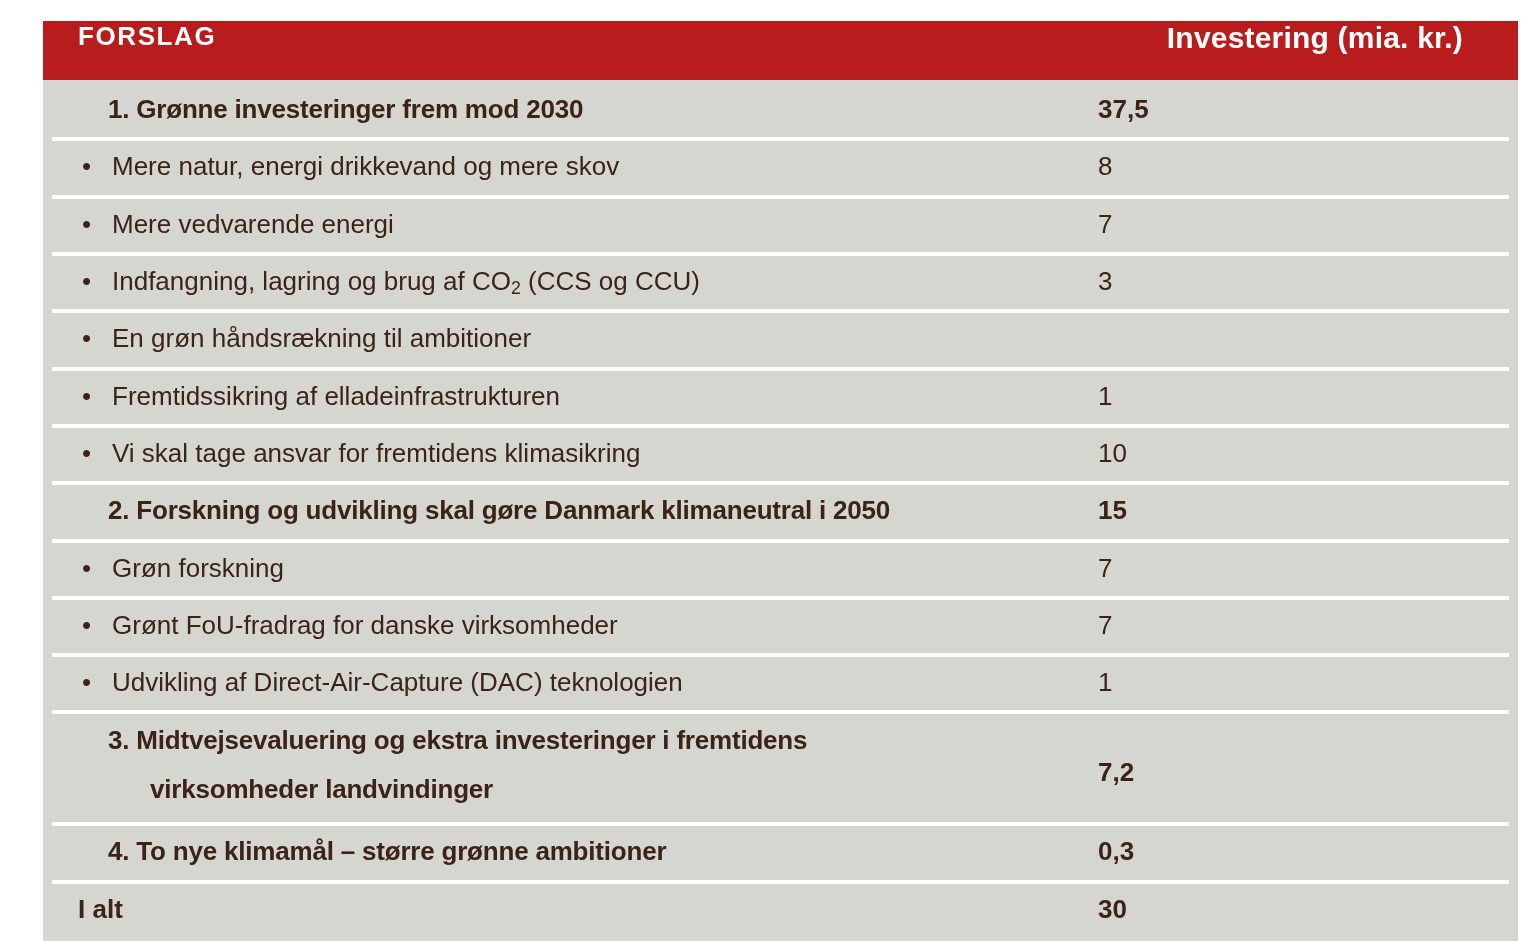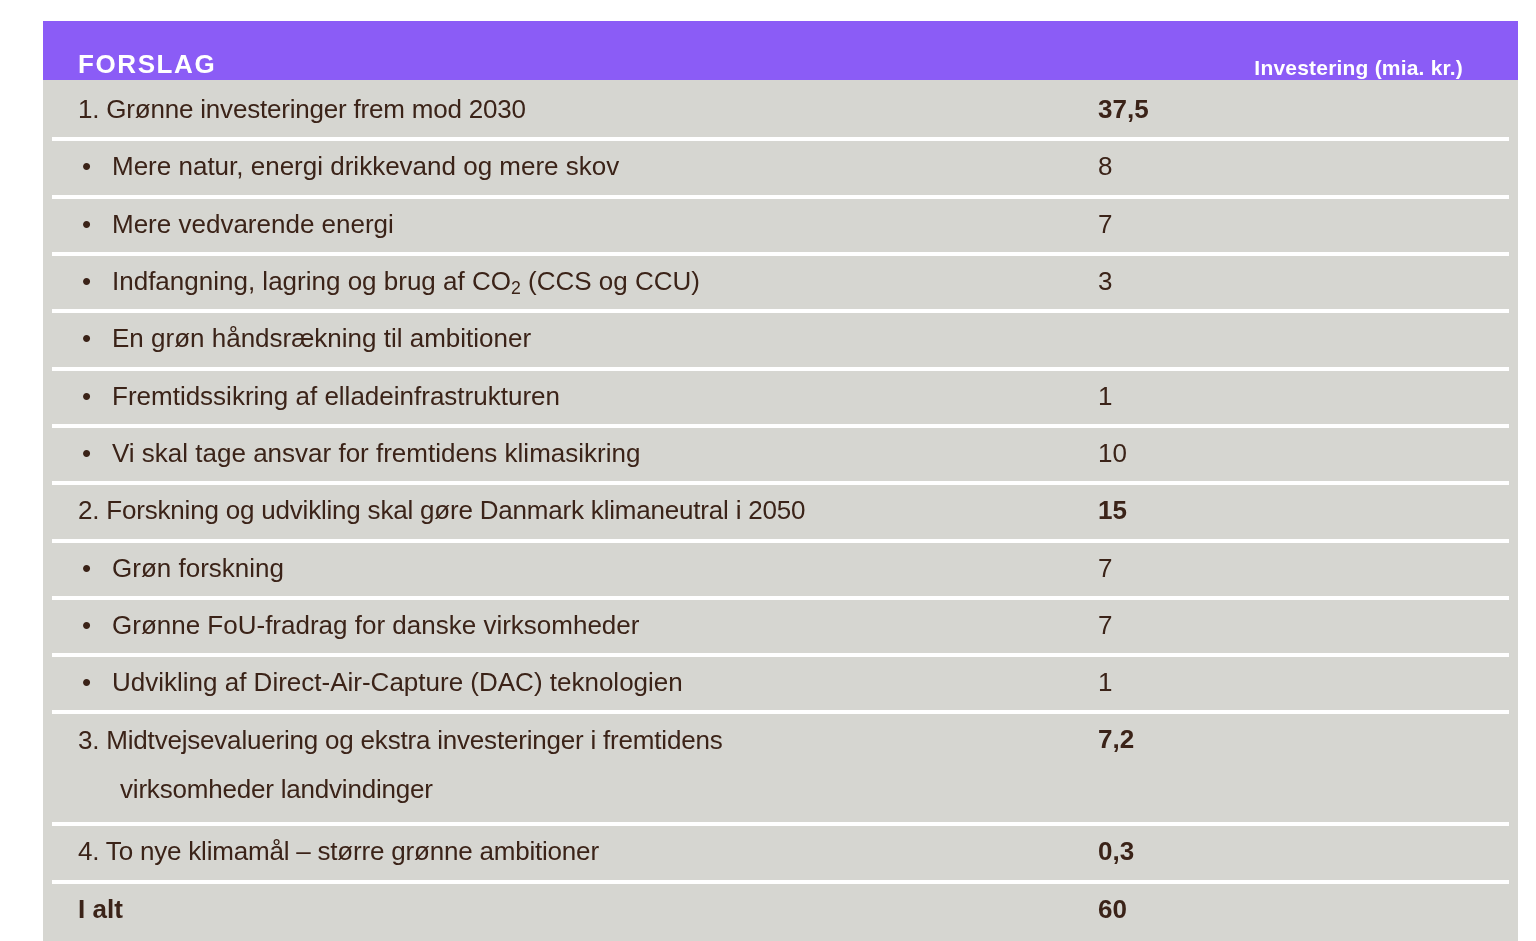--- a/index.html
+++ b/index.html
@@ -25,37 +25,37 @@
     position: absolute;
     left: 43px;
     top: 21px;
     width: 1475px;
     background: #d6d6d1;
   }
 
   
   .thead {
     display: flex;
-    align-items: flex-end;
-    background: #8b5cf6;
+    align-items: flex-start;
+    background: #b91c1c;
     height: 59px;
     box-sizing: border-box;
     padding: 0 0 0 35px;
   }
   .thead .th-left {
     flex: 1 1 auto;
     color: #ffffff;
     font-size: 26px;
     font-weight: bold;
     letter-spacing: 1.6px;
   }
   .thead .th-right {
     flex: 0 0 420px;
     color: #ffffff;
-    font-size: 21px;
+    font-size: 30px;
     font-weight: bold;
     text-align: right;
     padding-right: 55px;
     letter-spacing: 0.2px;
   }
 
   
   .tbody {
     background: #d6d6d1;
     padding-bottom: 33px;
@@ -93,23 +93,24 @@
     flex: 0 0 420px;
     color: #3b2318;
     font-size: 26px;
     line-height: 1.32;
     padding: 12px 98px 11px 0;
     box-sizing: border-box;
   }
 
   
   .row.group .cell-label {
-    font-weight: normal;
+    font-weight: bold;
     padding-left: 35px;
     letter-spacing: -0.2px;
+    margin-left: 30px;
   }
   .row.group .cell-value { font-weight: bold; }
 
   
   .row.total .cell-label {
     font-weight: bold;
     padding-left: 35px;
   }
   .row.total .cell-value { font-weight: bold; }
 
@@ -131,21 +132,21 @@
   
   .row.twoline { min-height: 112px; }
   .row.twoline .cell-label {
     padding-top: 13px;
   }
   .row.twoline .line2 {
     display: block;
     padding-left: 42px;
     padding-top: 14px;
   }
-  .row.twoline .cell-value { padding-top: 12px; }
+  .row.twoline .cell-value { padding-top: 12px; margin-top: 33px; }
 
   sub {
     font-size: 0.68em;
     vertical-align: baseline;
     position: relative;
     top: 0.24em;
   }
 </style>
 </head>
 <body>
@@ -222,21 +223,21 @@
         <div class="cell-label">
           <span class="bullet">•</span>
           <span class="item-text">Grøn forskning</span>
         </div>
         <div class="cell-value">7</div>
       </div>
 
       <div class="row item">
         <div class="cell-label">
           <span class="bullet">•</span>
-          <span class="item-text">Grønne FoU-fradrag for danske virksomheder</span>
+          <span class="item-text">Grønt FoU-fradrag for danske virksomheder</span>
         </div>
         <div class="cell-value">7</div>
       </div>
 
       <div class="row item">
         <div class="cell-label">
           <span class="bullet">•</span>
           <span class="item-text">Udvikling af Direct-Air-Capture (DAC) teknologien</span>
         </div>
         <div class="cell-value">1</div>
@@ -250,18 +251,18 @@
         <div class="cell-value">7,2</div>
       </div>
 
       <div class="row group">
         <div class="cell-label">4. To nye klimamål – større grønne ambitioner</div>
         <div class="cell-value">0,3</div>
       </div>
 
       <div class="row total">
         <div class="cell-label">I alt</div>
-        <div class="cell-value">60</div>
+        <div class="cell-value">30</div>
       </div>
 
     </div>
   </div>
 </div>
 
 </body></html>

